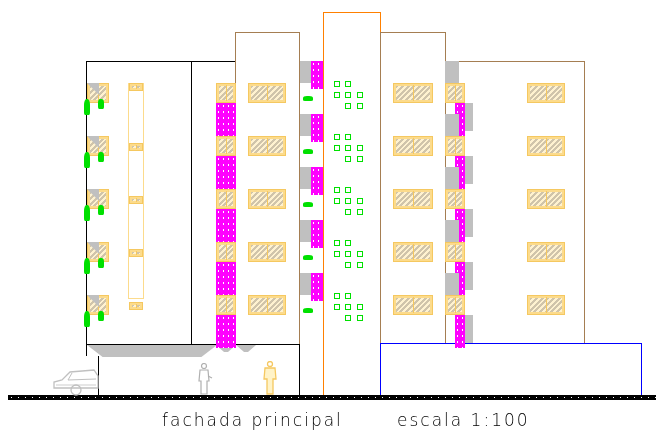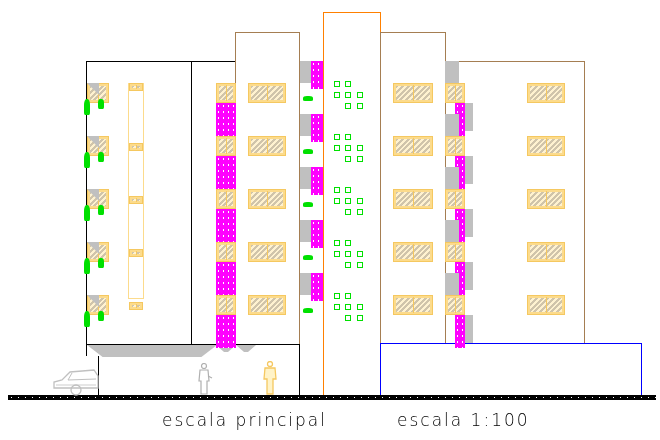--- a/index.html
+++ b/index.html
@@ -183,14 +183,14 @@
   <circle cx="7" cy="3" r="2.5" fill="none" stroke="#b0b0b0" stroke-width="1.2"></circle>
   <path d="M3 7 L11 7 L12 18 L10 18 L10 31 L4 31 L4 18 L2 18 Z" fill="none" stroke="#b0b0b0" stroke-width="1.2"></path>
   <path d="M11 13 L15 15" stroke="#b0b0b0" stroke-width="1.2"></path>
 </svg>
 
 <svg class="abs" style="left:262px;top:361px;" width="16" height="34" viewBox="0 0 16 34">
   <circle cx="8" cy="3" r="2.5" fill="none" stroke="#f5c860" stroke-width="1.3"></circle>
   <path d="M3 7 L13 7 L14 18 L11 18 L11 33 L5 33 L5 18 L2 18 Z" fill="#fff3c8" stroke="#f5c860" stroke-width="1.3"></path>
 </svg>
 
-<div class="caption" style="left:162px;">escala principal</div>
+<div class="caption" style="left:162px;">fachada principal</div>
 <div class="caption" style="left:397px;">escala 1:100</div>
 
 </body></html>

